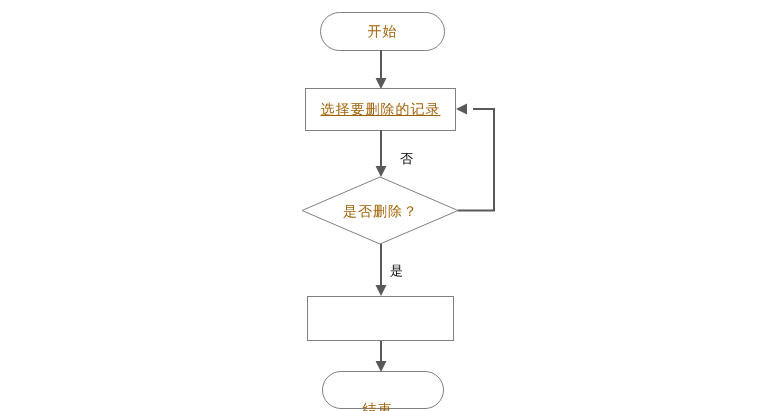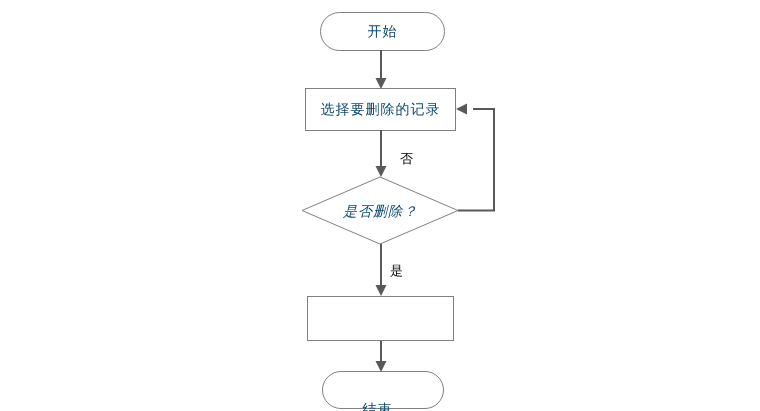--- a/index.html
+++ b/index.html
@@ -36,21 +36,21 @@
     stroke: #595959;
     stroke-width: 2;
     fill: none;
   }
   .arrow-head {
     fill: #595959;
     stroke: none;
   }
   .node-label {
     position: absolute;
-    color: #0c4a6e;
+    color: #a16207;
     font-size: 14px;
     line-height: 1;
     letter-spacing: 1px;
     white-space: nowrap;
     text-align: center;
     font-family: "DejaVu Sans", "Liberation Sans", sans-serif;
   }
   .edge-label {
     position: absolute;
     color: #000000;
@@ -88,23 +88,23 @@
 
     <line class="connector-line" x1="381" y1="244" x2="381" y2="288"></line>
     <polygon class="arrow-head" points="381,296 375.5,285 386.5,285"></polygon>
 
     <line class="connector-line" x1="381" y1="341" x2="381" y2="364"></line>
     <polygon class="arrow-head" points="381,372 375.5,361 386.5,361"></polygon>
   </svg>
 
   <div class="node-label" style="left:320px; top:24px; width:125px;">开始</div>
 
-  <div class="node-label" style="left:305px; top:102px; width:151px;">选择要删除的记录</div>
+  <div class="node-label" style="left:305px; top:102px; width:151px;text-decoration:underline;">选择要删除的记录</div>
 
-  <div class="node-label" style="left:302px; top:204px; width:157px;font-style:italic;">是否删除？</div>
+  <div class="node-label" style="left:302px; top:204px; width:157px;">是否删除？</div>
 
 
   <div class="node-label" style="left:322px; top:383px; width:111px;margin-top:19px;">结束</div>
 
   <div class="edge-label" style="left:400px; top:152px;">否</div>
 
   <div class="edge-label" style="left:390px; top:264px;">是</div>
 
 </div>
 

